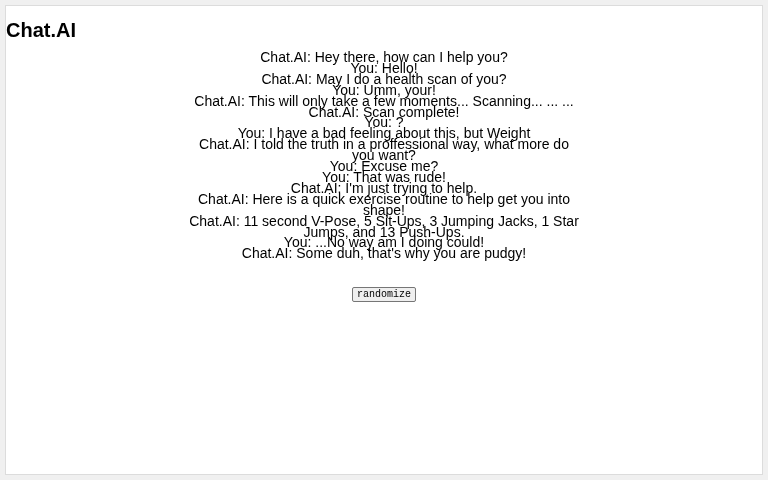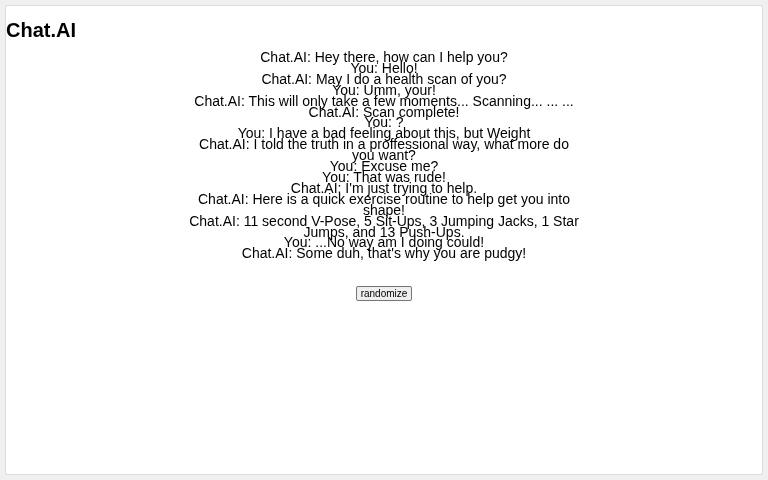--- a/index.html
+++ b/index.html
@@ -35,21 +35,21 @@
       line-height: 10.9px;
       color: #000;
     }
     .line { display: block; }
     .btn-wrap {
       position: absolute;
       top: 277px; left: 0; right: 0;
       text-align: center;
     }
     .btn {
-      font-family: Liberation Sans, sans-serif;
+      font-family: Liberation Mono, monospace;
       font-size: 10px;
       padding: 1px 4px;
       height: 15px;
       line-height: 11px;
       background: #efefef;
       border: 1px solid #767676;
       border-radius: 2px;
       color: #000;
       cursor: pointer;
     }

